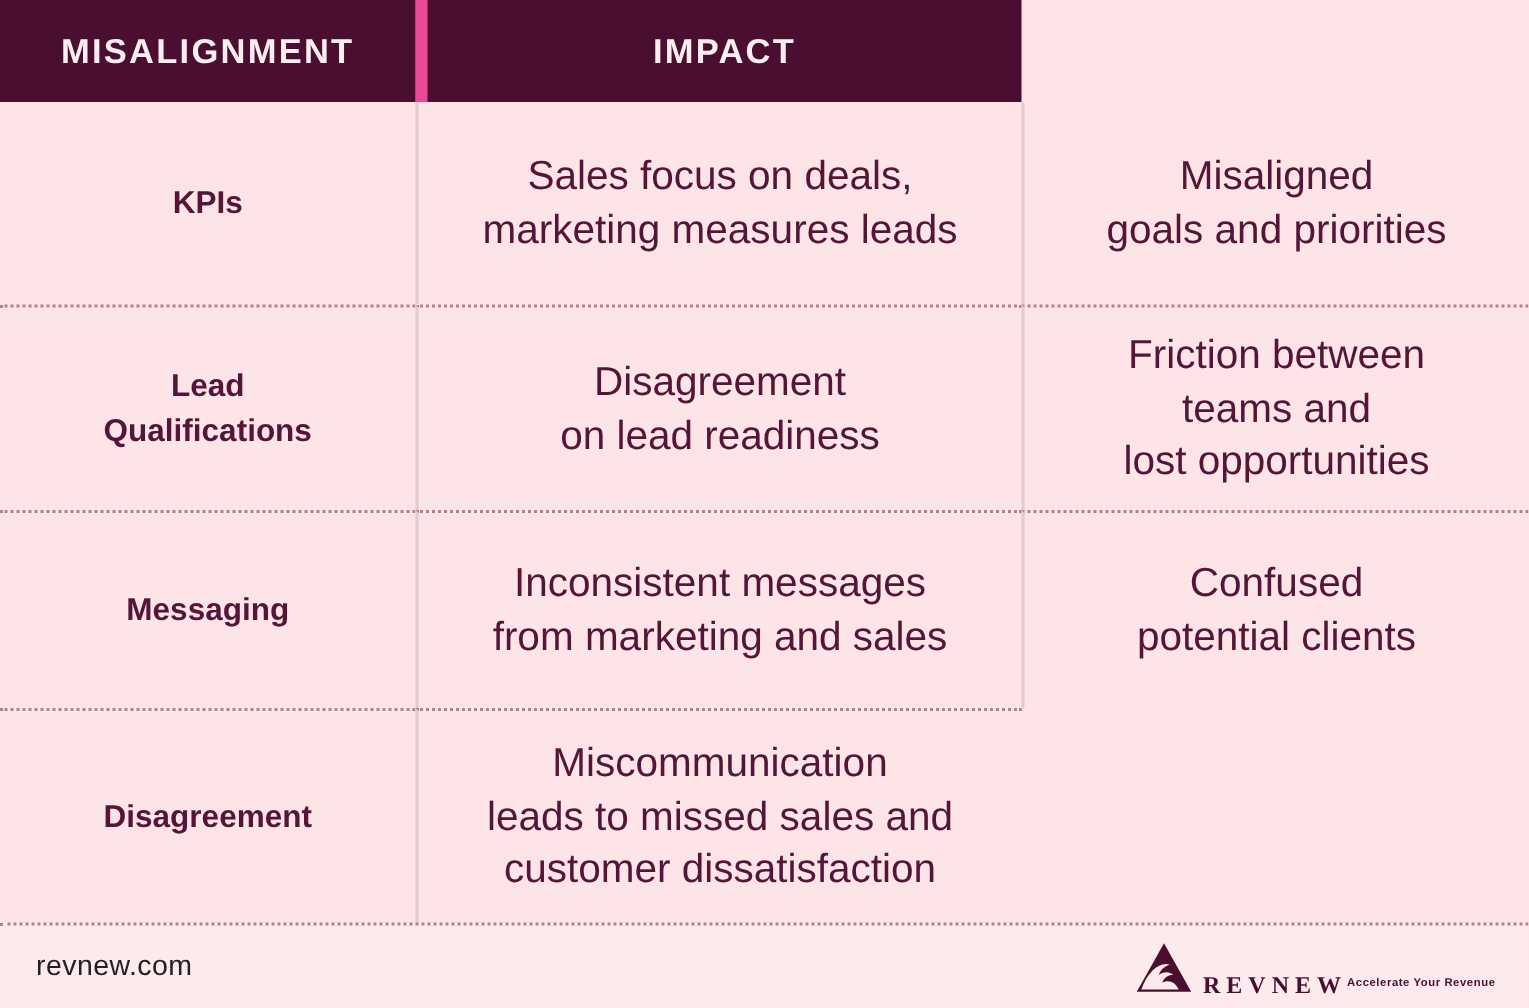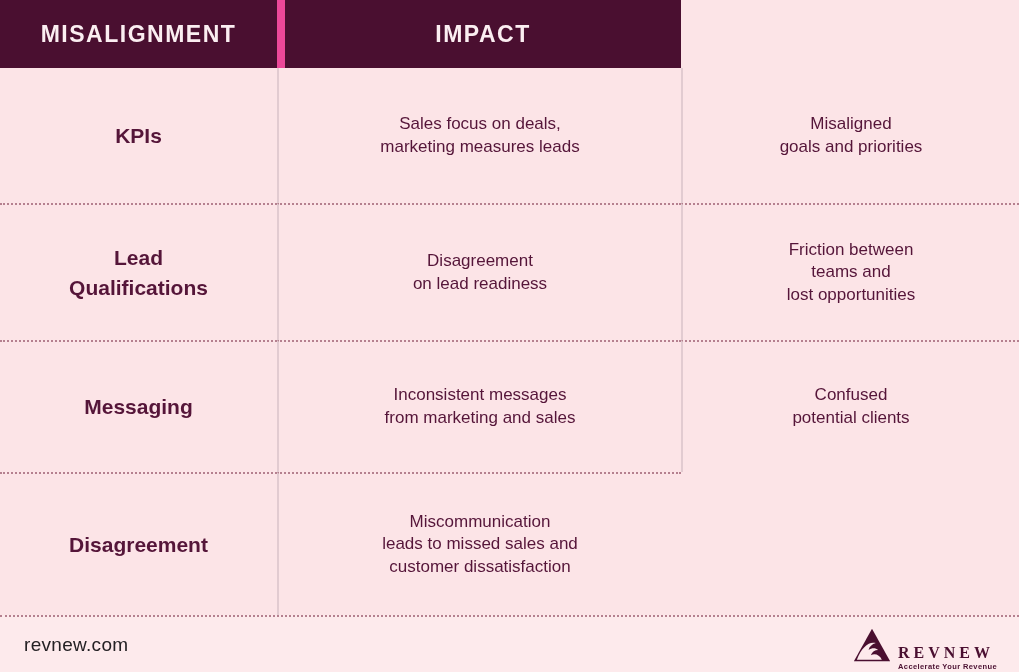--- a/index.html
+++ b/index.html
@@ -33,21 +33,21 @@
   .row-2 { height: 132px; }
   .row-3 { height: 137px; }
   .row-4 { height: 143px; }
   .brow { border-top: 0; }
   .brow + .brow .bcell { border-top: 2px dotted #b5808f; }
   .bcell {
     background: #fce4e7;
     display: flex; align-items: center; justify-content: center;
     text-align: center;
     white-space: pre-line;
-    font-size: 17px;
+    font-size: 27px;
     line-height: 1.33;
     color: #551539;
     padding: 6px 14px;
   }
   .bcell + .bcell { border-left: 2px solid #e2cbd1; }
   .area-cell {
     font-weight: bold;
     font-size: 21px;
     line-height: 1.4;
   }
@@ -59,21 +59,21 @@
     display: flex; align-items: center; justify-content: space-between;
     padding: 0 22px 0 24px;
   }
   .site {
     font-size: 19px;
     color: #242124;
     letter-spacing: 0.3px;
   }
   .logo { display: flex; align-items: center; gap: 7px; }
   .logo-mark { width: 38px; height: 34px; display: block; }
-  .logo-text { display: flex; flex-direction: column; margin-top: 26px; }
+  .logo-text { display: flex; flex-direction: row; margin-top: 26px; }
   .logo-name {
     font-family: "Liberation Serif", serif;
     font-weight: bold;
     font-size: 16px;
     letter-spacing: 4px;
     color: #4a0f30;
     line-height: 1.1;
   }
   .logo-tagline {
     font-size: 7.5px;

